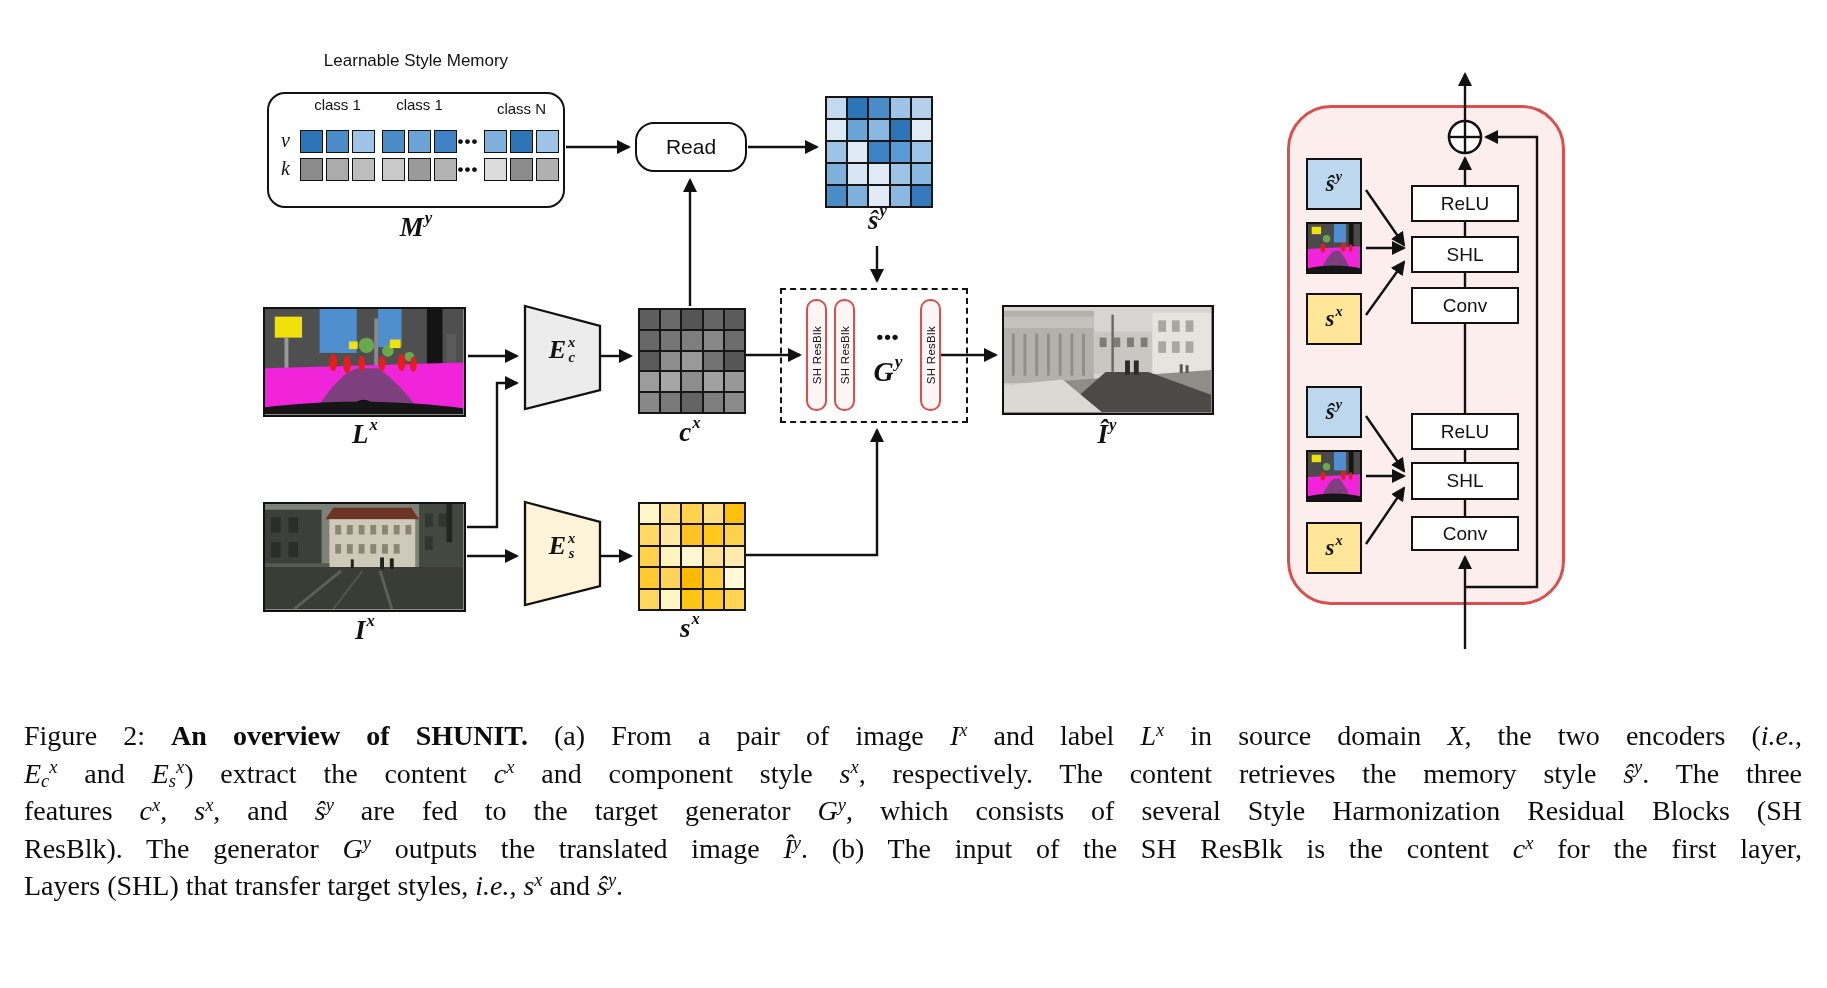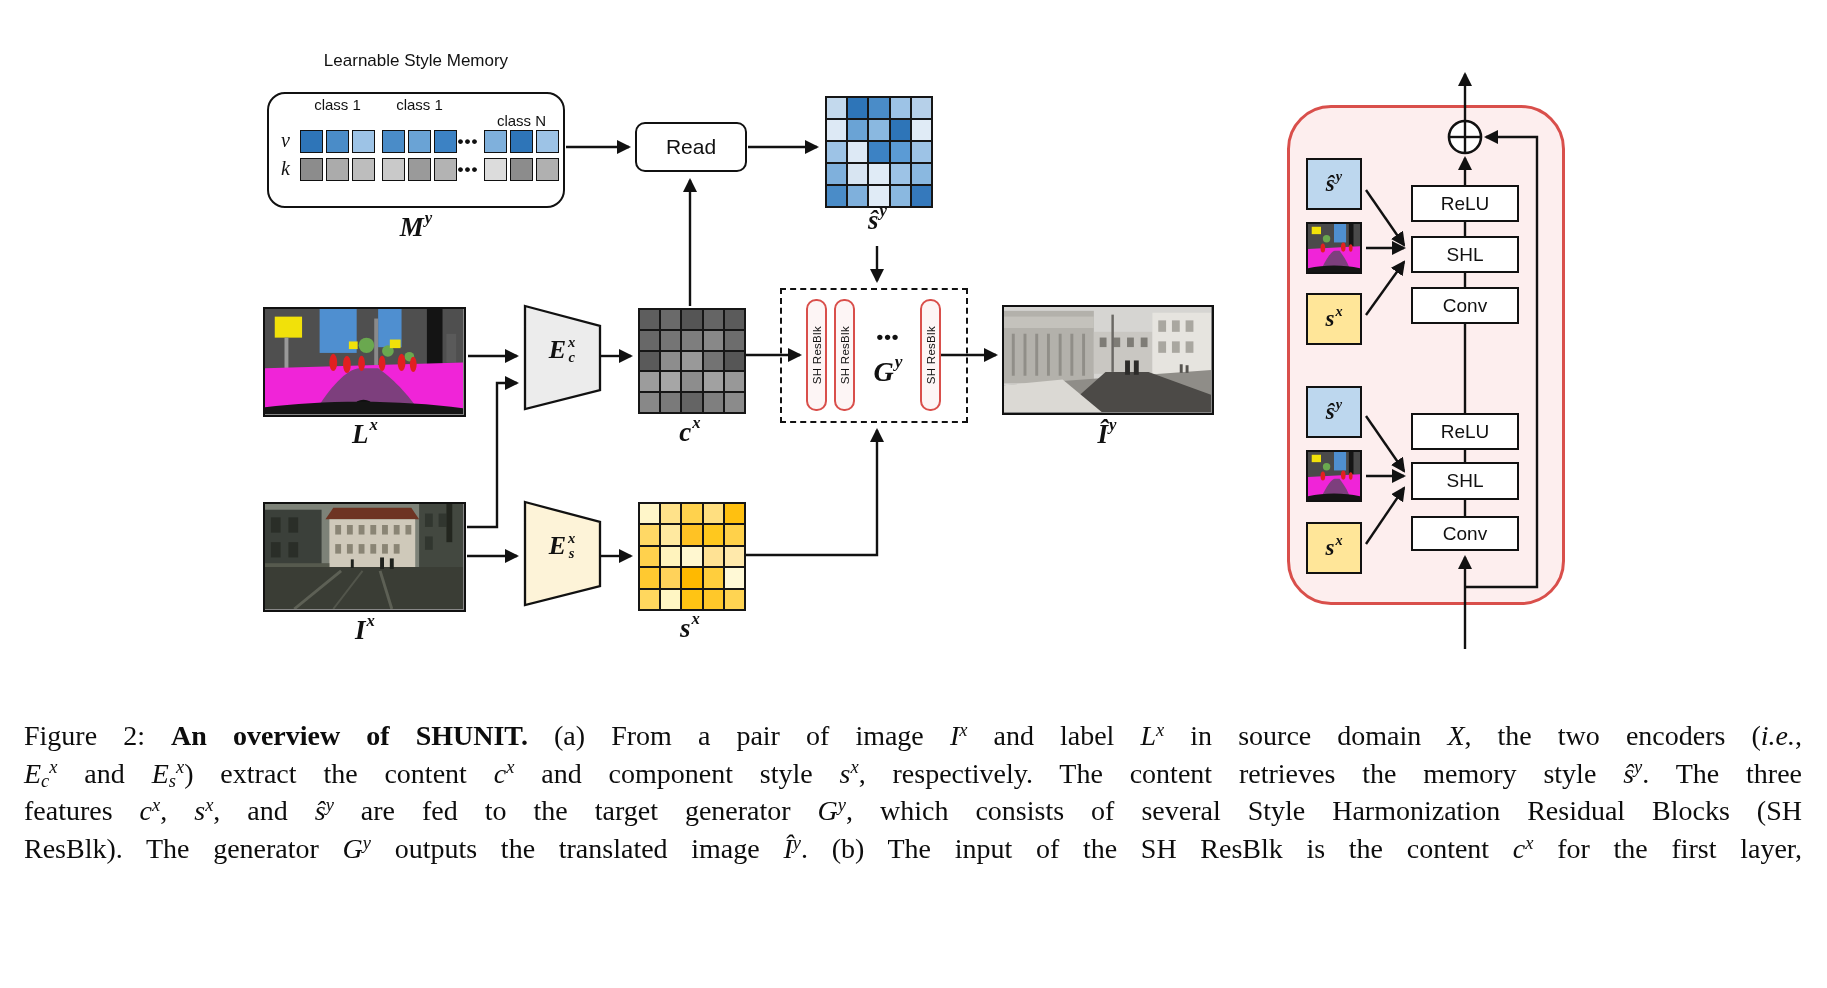--- a/index.html
+++ b/index.html
@@ -21,21 +21,21 @@
   .sqgroup{position:absolute;display:flex;gap:3px;z-index:3;}
   .msq{width:23px;height:23px;border:1.5px solid #111;box-sizing:border-box;}
   .classlab{font-size:15px;color:#111;}
   .rowlab{font-family:"Liberation Serif",serif;font-style:italic;font-size:20px;}
   .dots{font-weight:bold;font-size:17px;letter-spacing:1px;}
 
   
   .grid{position:absolute;display:grid;grid-template-columns:repeat(5,1fr);grid-template-rows:repeat(5,1fr);
         gap:2px;background:#161616;border:2.5px solid #161616;z-index:3;}
 
-  .readbox{border:2.5px solid #111;border-radius:10px;background:#fff;font-size:21px;}
+  .readbox{border:2.5px solid #111;border-radius:19px;background:#fff;font-size:21px;}
 
   .pimg{border:2.5px solid #111;background:#888;overflow:hidden;z-index:3;}
   .pimg svg{display:block;}
 
   .gbox{border:2.3px dashed #111;background:transparent;z-index:2;}
   .pill{border:2.2px solid #d94f4b;border-radius:10px;background:#fdf5f5;z-index:3;
         display:flex;align-items:center;justify-content:center;}
   .pill span{writing-mode:vertical-rl;transform:rotate(180deg);font-size:11.5px;color:#111;letter-spacing:0.3px;}
 
   
@@ -122,21 +122,21 @@
       <line x1="1465" y1="121" x2="1465" y2="153" stroke="#111" stroke-width="2.4"></line>
     </g>
   </svg>
 
   <div class="abs ctr z3" style="left:267px;top:50px;width:298px;height:22px;font-size:17px;">Learnable Style Memory</div>
 
   <div class="abs membox z3" style="left:267px;top:92px;width:298px;height:116px;"></div>
 
   <div class="abs ctr classlab z3" style="left:300px;top:96px;width:75px;">class 1</div>
   <div class="abs ctr classlab z3" style="left:382px;top:96px;width:75px;">class 1</div>
-  <div class="abs ctr classlab z3" style="left:484px;top:112px;width:75px;">class N</div>
+  <div class="abs ctr classlab z3" style="left:484px;top:100px;width:75px;">class N</div>
 
   <div class="abs rowlab z3" style="left:281px;top:129px;">v</div>
   <div class="abs rowlab z3" style="left:281px;top:157px;">k</div>
 
   <div class="sqgroup" style="left:300px;top:130px;">
       <div class="msq" style="background: rgb(46, 117, 184);"></div>
       <div class="msq" style="background: rgb(74, 140, 200);"></div>
       <div class="msq" style="background: rgb(157, 195, 230);"></div>
     </div>
   <div class="sqgroup" style="left:382px;top:130px;">
@@ -474,16 +474,17 @@
   <div class="abs bbox ctr" style="left:1411px;top:413px;width:108px;height:37px;">ReLU</div>
   <div class="abs bbox ctr" style="left:1411px;top:462px;width:108px;height:38px;">SHL</div>
   <div class="abs bbox ctr" style="left:1411px;top:516px;width:108px;height:35px;">Conv</div>
 
 
   <div id="figcap">
       <div class="cap-line"><span class="f-p">Figure 2: </span><span class="f-b">An overview of SHUNIT.</span><span class="f-p"> (a) From a pair of image </span><span class="f-m">I</span><span class="f-s">x</span><span class="f-p"> and label </span><span class="f-m">L</span><span class="f-s">x</span><span class="f-p"> in source domain </span><span class="f-m">X</span><span class="f-p">, the two encoders (</span><span class="f-i">i.e.</span><span class="f-p">,</span></div>
       <div class="cap-line"><span class="f-m">E</span><span class="f-u">c</span><span class="f-s">x</span><span class="f-p"> and </span><span class="f-m">E</span><span class="f-u">s</span><span class="f-s">x</span><span class="f-p">) extract the content </span><span class="f-m">c</span><span class="f-s">x</span><span class="f-p"> and component style </span><span class="f-m">s</span><span class="f-s">x</span><span class="f-p">, respectively. The content retrieves the memory style </span><span class="f-m">ŝ</span><span class="f-s">y</span><span class="f-p">. The three</span></div>
       <div class="cap-line"><span class="f-p">features </span><span class="f-m">c</span><span class="f-s">x</span><span class="f-p">, </span><span class="f-m">s</span><span class="f-s">x</span><span class="f-p">, and </span><span class="f-m">ŝ</span><span class="f-s">y</span><span class="f-p"> are fed to the target generator </span><span class="f-m">G</span><span class="f-s">y</span><span class="f-p">, which consists of several Style Harmonization Residual Blocks (SH</span></div>
       <div class="cap-line"><span class="f-p">ResBlk). The generator </span><span class="f-m">G</span><span class="f-s">y</span><span class="f-p"> outputs the translated image </span><span class="f-m">Î</span><span class="f-s">y</span><span class="f-p">. (b) The input of the SH ResBlk is the content </span><span class="f-m">c</span><span class="f-s">x</span><span class="f-p"> for the first layer,</span></div>
+      <div class="cap-line last"><span class="f-p">Layers (SHL) that transfer target styles, </span><span class="f-i">i.e.</span><span class="f-p">, </span><span class="f-m">s</span><span class="f-s">x</span><span class="f-p"> and </span><span class="f-m">ŝ</span><span class="f-s">y</span><span class="f-p">.</span></div>
     </div>
 
 
 </div>
 
 </body></html>

